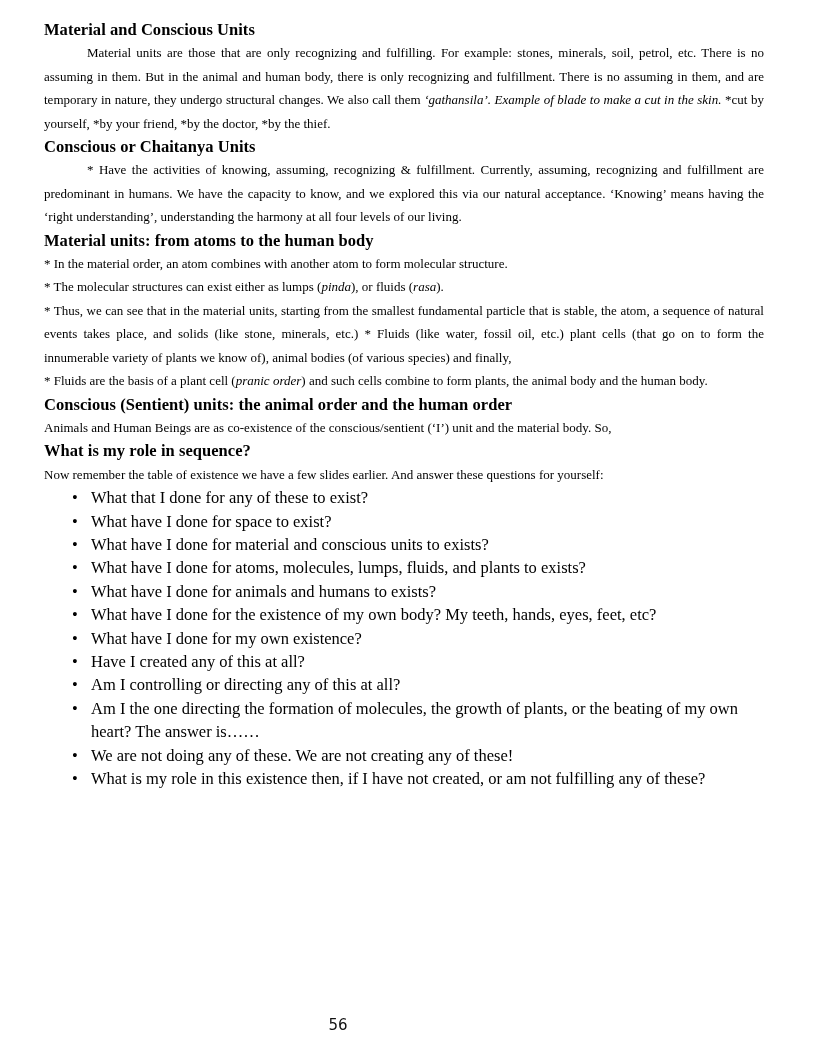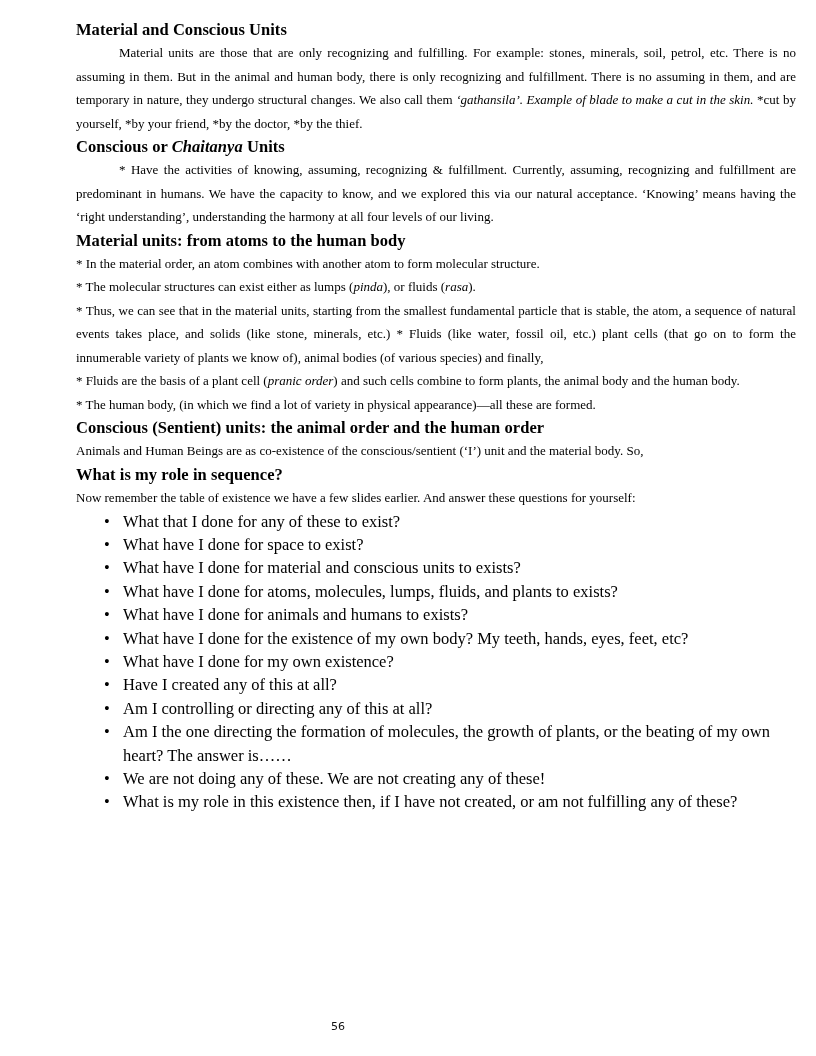--- a/index.html
+++ b/index.html
@@ -13,37 +13,36 @@
     height: 1056px;
     font-family: "Liberation Serif", "DejaVu Serif", serif;
     color: #000000;
     overflow: hidden;
     position: relative;
   }
   .page {
     box-sizing: border-box;
     width: 676px;
     height: 1056px;
-    padding: 18px 48px 0 76px;
+    padding: 18px 48px 0 44px;
     position: relative;
   }
   .content {
     width: 720px;
   }
   
   .h {
     font-size: 16.5px;
     font-weight: bold;
     line-height: 23.4px;
     margin: 0;
     text-align: left;
     letter-spacing: 0.05px;
   }
   .h .it {
-    font-style: italic;
   }
   .p {
     font-size: 13px;
     line-height: 23.4px;
     margin: 0;
     text-align: justify;
     text-justify: inter-word;
   }
   .p.indent {
     text-indent: 43px;
@@ -83,21 +82,21 @@
   
   .footer {
     position: absolute;
     left: 0;
     right: 0;
     top: 1016px;
     text-align: center;
   }
   .footer .pagenum {
     font-family: "DejaVu Sans", "Liberation Sans", sans-serif;
-    font-size: 11px;
+    font-size: 15px;
     line-height: 14px;
     color: #111111;
   }
 </style>
 </head>
 <body>
 
 <div class="page">
   <div class="content">
 
@@ -113,21 +112,20 @@
     <h2 class="h">Material units: from atoms to the human body</h2>
 
     <p class="p">* In the material order, an atom combines with another atom to form molecular structure.</p>
 
     <p class="p"><span>* The molecular structures can exist either as lumps (</span><span class="it">pinda</span><span>), or fluids (</span><span class="it">rasa</span><span>).</span></p>
 
     <p class="p">* Thus, we can see that in the material units, starting from the smallest fundamental particle that is stable, the atom, a sequence of natural events takes place, and solids (like stone, minerals, etc.) * Fluids (like water, fossil oil, etc.) plant cells (that go on to form the innumerable variety of plants we know of), animal bodies (of various species) and finally,</p>
 
     <p class="p"><span>* Fluids are the basis of a plant cell (</span><span class="it">pranic order</span><span>) and such cells combine to form plants, the animal body and the human body.</span></p>
 
-    <p class="p">* The human body, (in which we find a lot of variety in physical appearance)—all these are formed.</p>
 
     <h2 class="h">Conscious (Sentient) units: the animal order and the human order</h2>
 
     <p class="p">Animals and Human Beings are as co-existence of the conscious/sentient (‘I’) unit and the material body. So,</p>
 
     <h2 class="h">What is my role in sequence?</h2>
 
     <p class="p">Now remember the table of existence we have a few slides earlier. And answer these questions for yourself:</p>
 
     <ul class="bullets">

